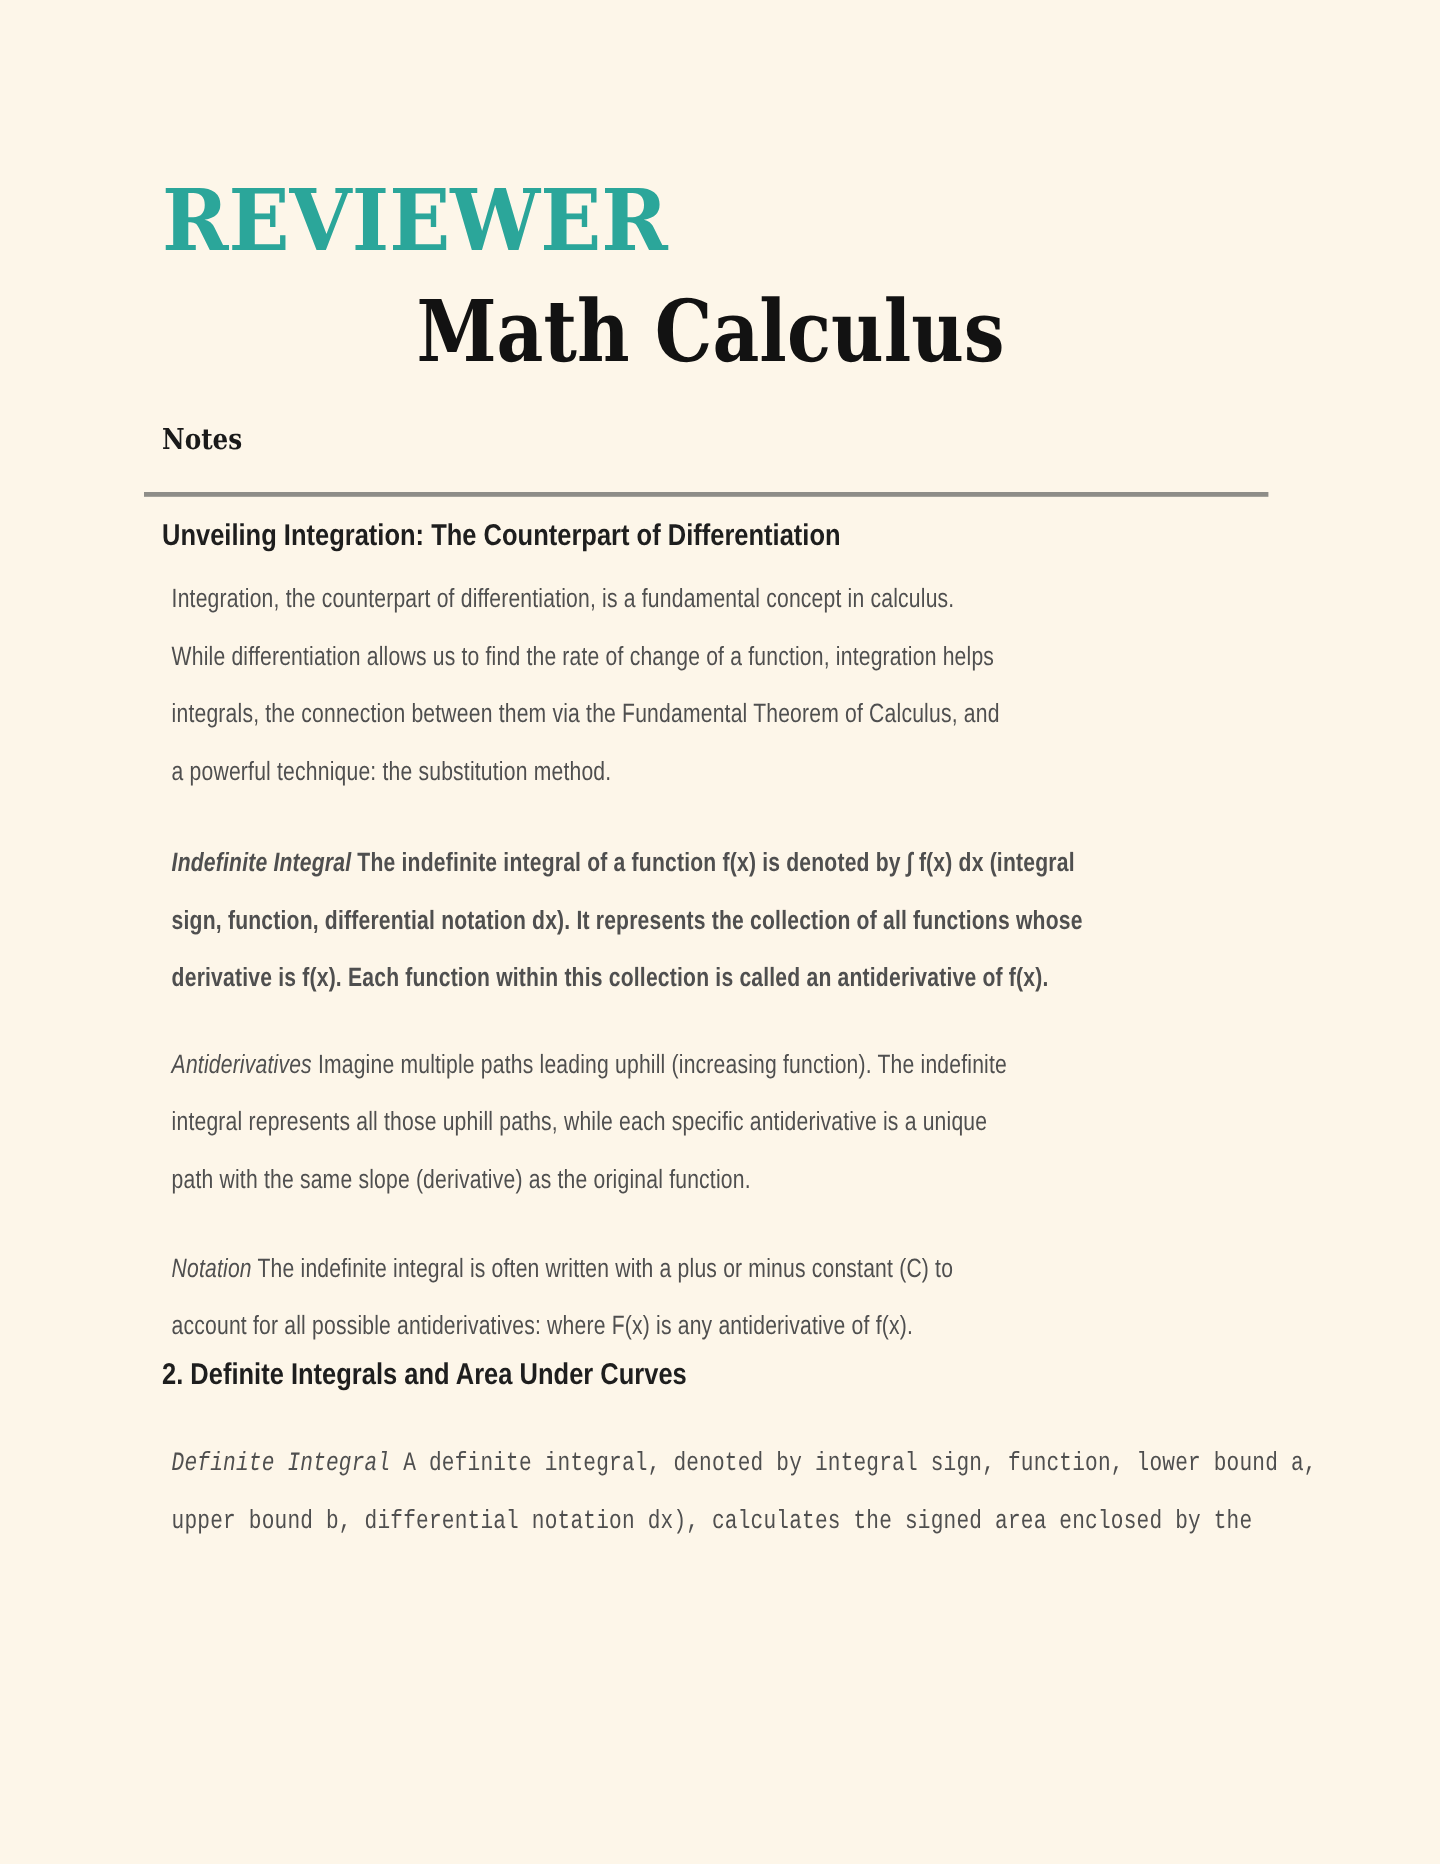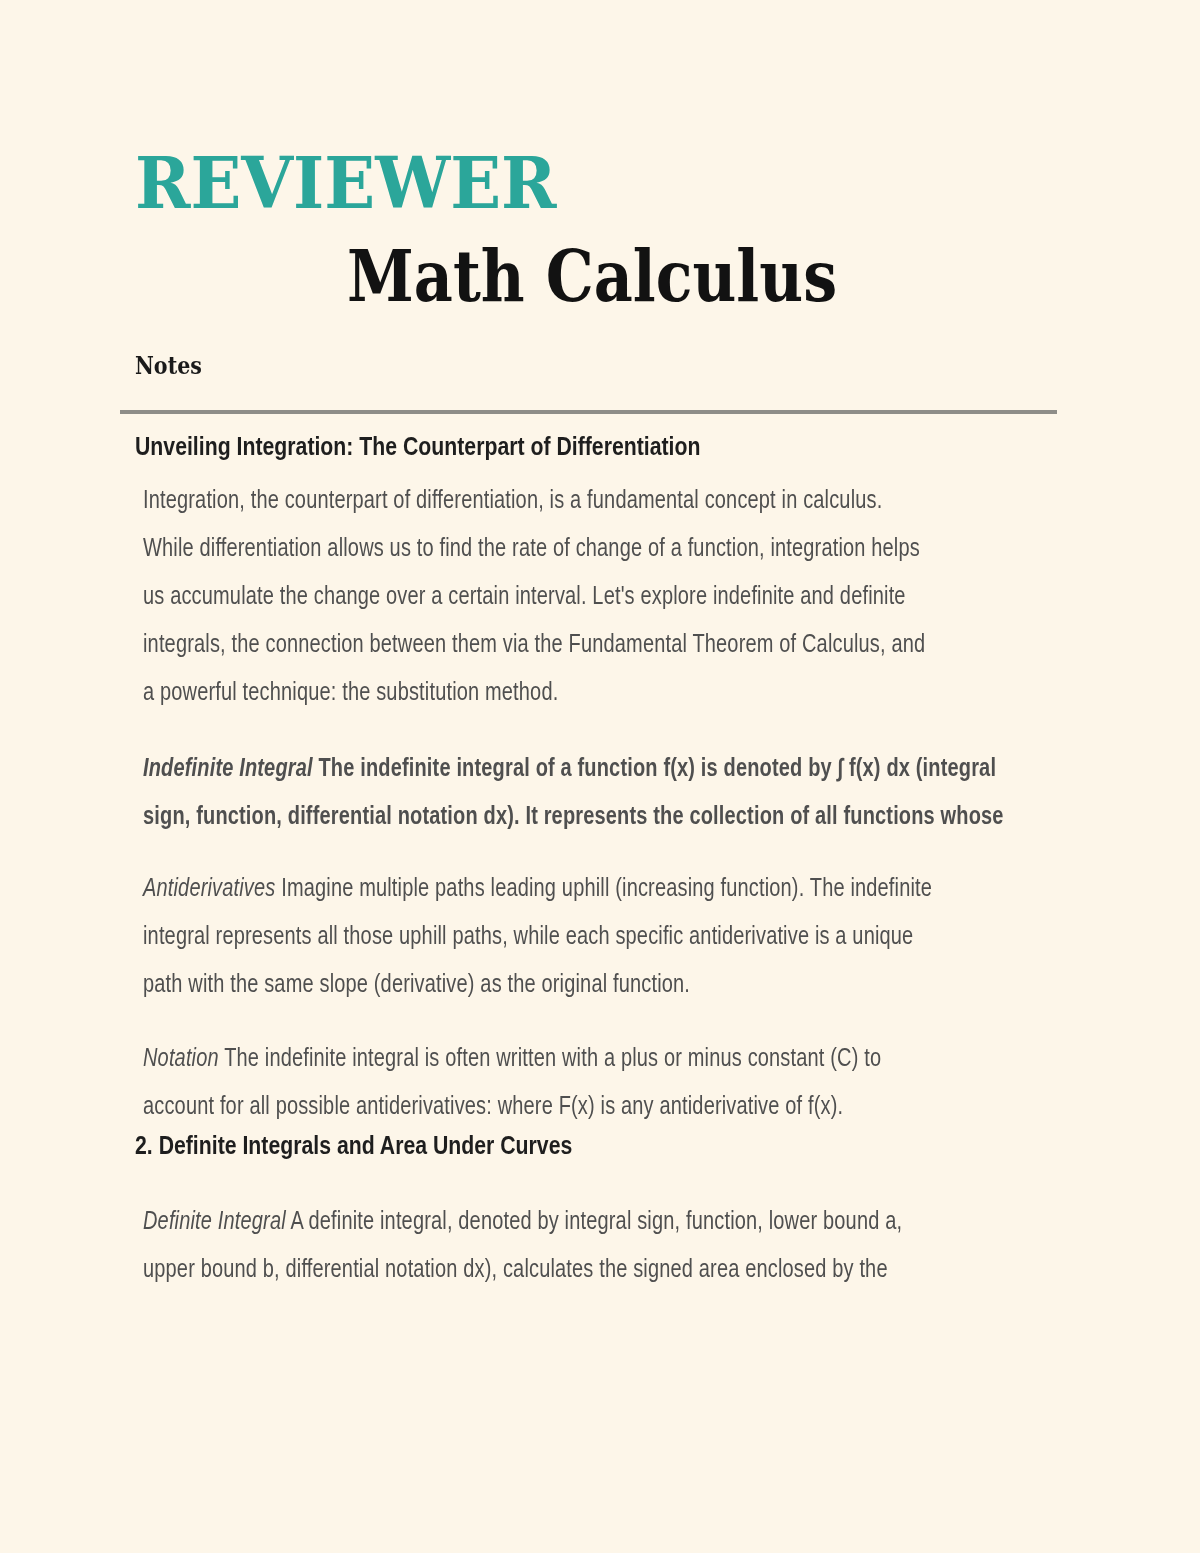--- a/index.html
+++ b/index.html
@@ -56,62 +56,62 @@
 
   .sec-heading{
     margin:0;
     font-weight:700;
     font-size:25px;line-height:33px;
     color:var(--heading-text);
     white-space:nowrap;
   }
   .sec-heading .sq{display:inline-block;transform:scaleX(0.85);transform-origin:0 50%;}
 
-  .para{margin:0;padding-left:8px;font-size:25px;color:var(--body-text);}
+  .para{margin:0;padding-left:8px;font-size:22px;color:var(--body-text);}
   .line{height:48px;line-height:48px;white-space:nowrap;}
   .line .sq{display:inline-block;transform:scaleX(0.80);transform-origin:0 50%;letter-spacing:0.2px;}
   .line em{font-style:italic;}
 
   .hmt16{margin-top:16px;}
   .hmt30{margin-top:30px;}
   .hmt26{}
   .mt12{margin-top:12px;}
   .mt24{margin-top:24px;}
   .mt26{margin-top:26px;}
   .mt28{margin-top:28px;font-weight:bold;}
-  .mt34{margin-top:34px;}
+  .mt34{margin-top:34px;font-family:Liberation Mono, monospace;}
 </style>
 </head>
 <body>
 
 <div class="page">
 
   <h1 class="doc-title"><span class="sq">REVIEWER</span></h1>
 
   <h2 class="doc-subtitle"><span class="sq">Math Calculus</span></h2>
 
   <div class="doc-label"><span class="sq">Notes</span></div>
 
   <hr class="divider">
 
   <section>
     <h3 class="sec-heading hmt16"><span class="sq">Unveiling Integration: The Counterpart of Differentiation</span></h3>
     <div class="para mt12">
         <div class="line"><span class="sq"><span>Integration, the counterpart of differentiation, is a fundamental concept in calculus.</span></span></div>
         <div class="line"><span class="sq"><span>While differentiation allows us to find the rate of change of a function, integration helps</span></span></div>
-        <div class="line"><span class="sq"><span>us accumulate the change over a certain interval. Let's explore indefinite and definite</span></span></div>
         <div class="line"><span class="sq"><span>integrals, the connection between them via the Fundamental Theorem of Calculus, and</span></span></div>
         <div class="line"><span class="sq"><span>a powerful technique: the substitution method.</span></span></div>
       </div>
   </section>
 
   <section>
     <div class="para mt28">
         <div class="line"><span class="sq"><em>Indefinite Integral</em><span> The indefinite integral of a function f(x) is denoted by ∫ f(x) dx (integral</span></span></div>
         <div class="line"><span class="sq"><span>sign, function, differential notation dx). It represents the collection of all functions whose</span></span></div>
+        <div class="line"><span class="sq"><span>derivative is f(x). Each function within this collection is called an antiderivative of f(x).</span></span></div>
       </div>
     <div class="para mt24">
         <div class="line"><span class="sq"><em>Antiderivatives</em><span> Imagine multiple paths leading uphill (increasing function). The indefinite</span></span></div>
         <div class="line"><span class="sq"><span>integral represents all those uphill paths, while each specific antiderivative is a unique</span></span></div>
         <div class="line"><span class="sq"><span>path with the same slope (derivative) as the original function.</span></span></div>
       </div>
     <div class="para mt26">
         <div class="line"><span class="sq"><em>Notation</em><span> The indefinite integral is often written with a plus or minus constant (C) to</span></span></div>
         <div class="line"><span class="sq"><span>account for all possible antiderivatives: where F(x) is any antiderivative of f(x).</span></span></div>
       </div>

